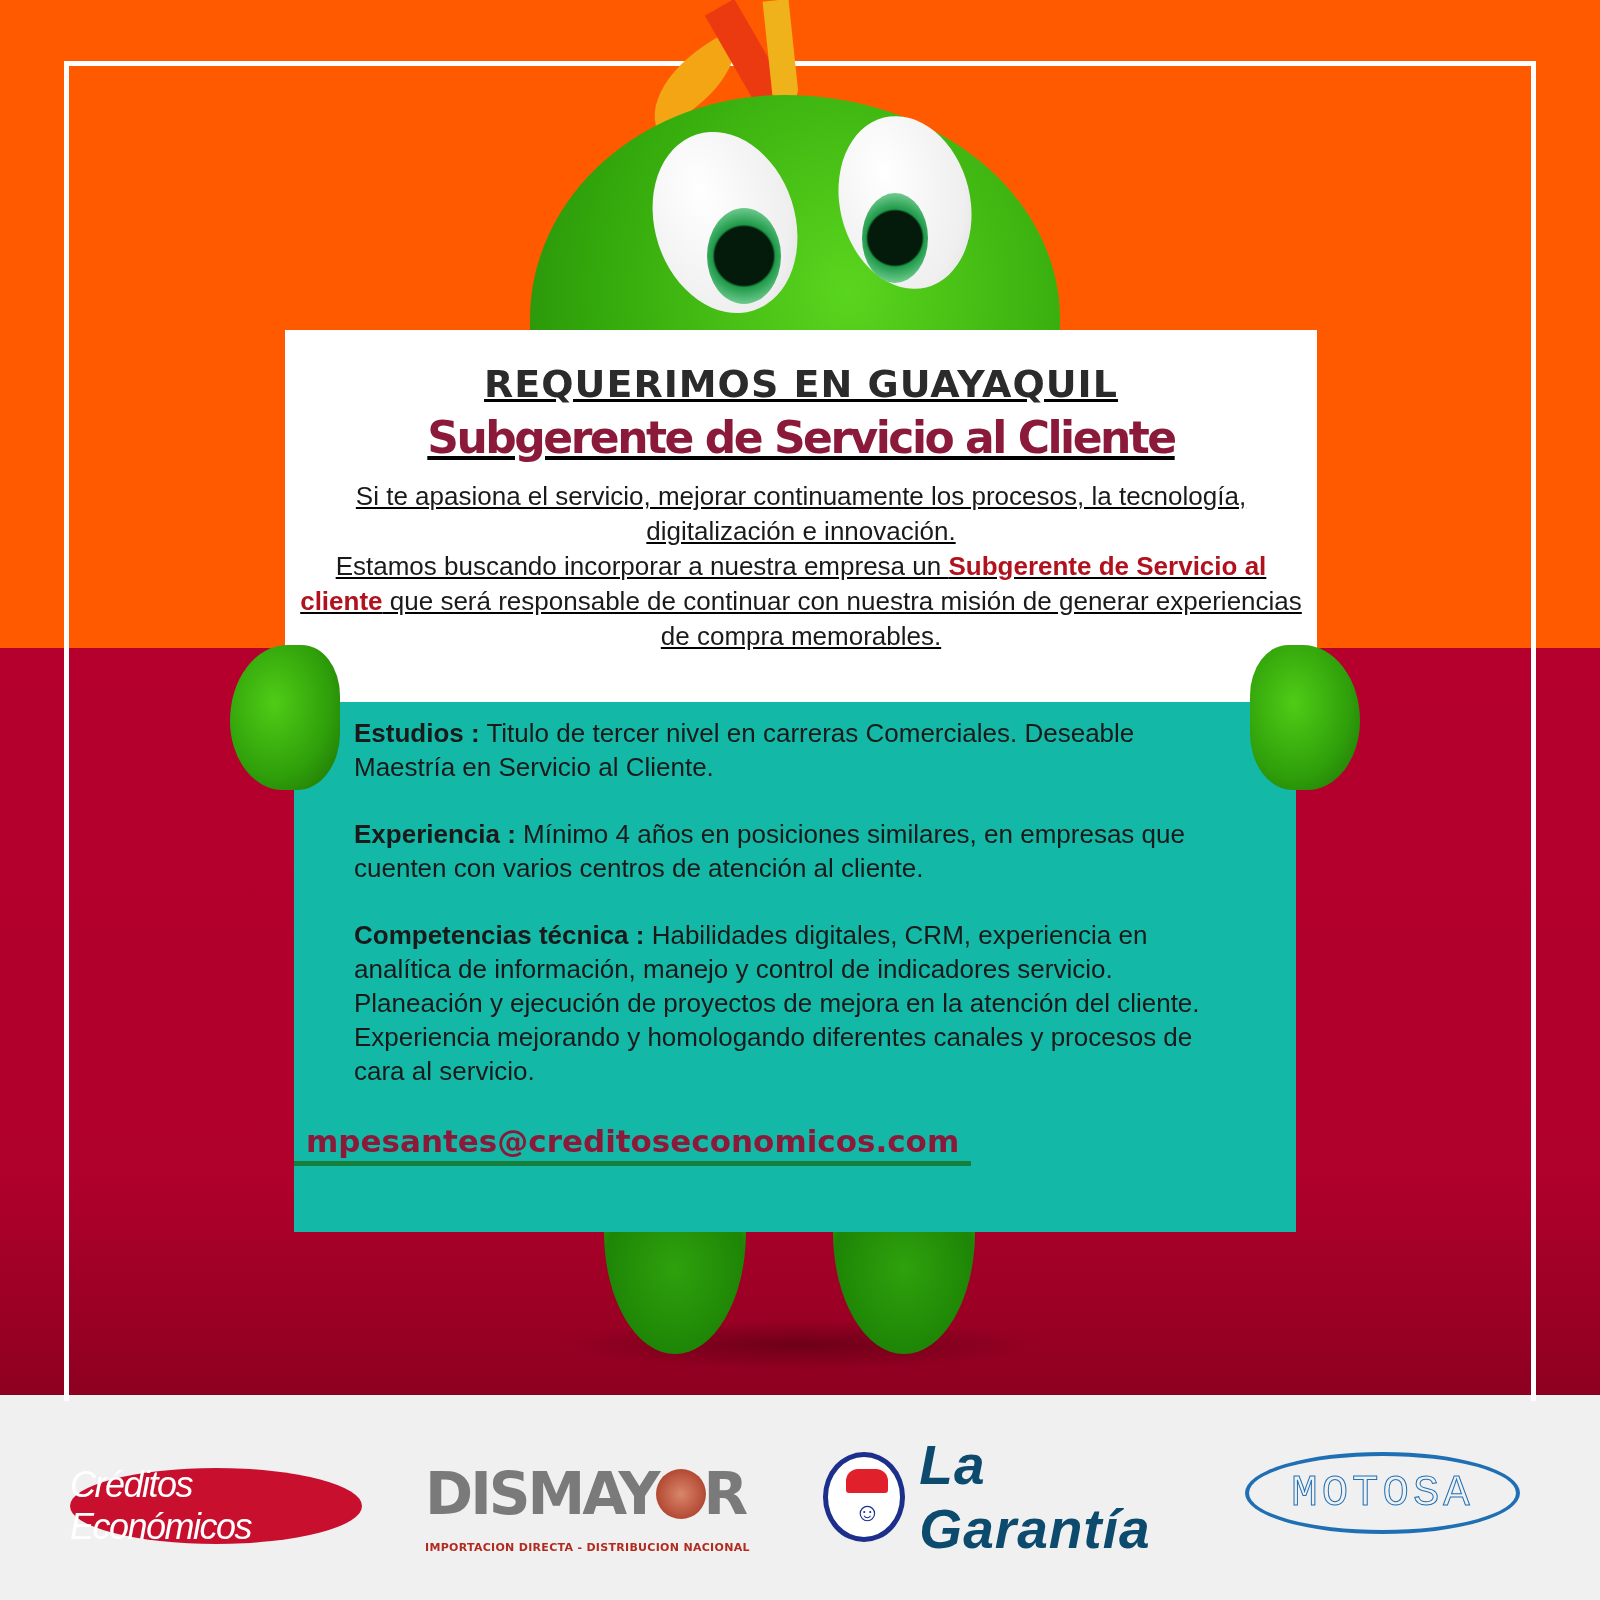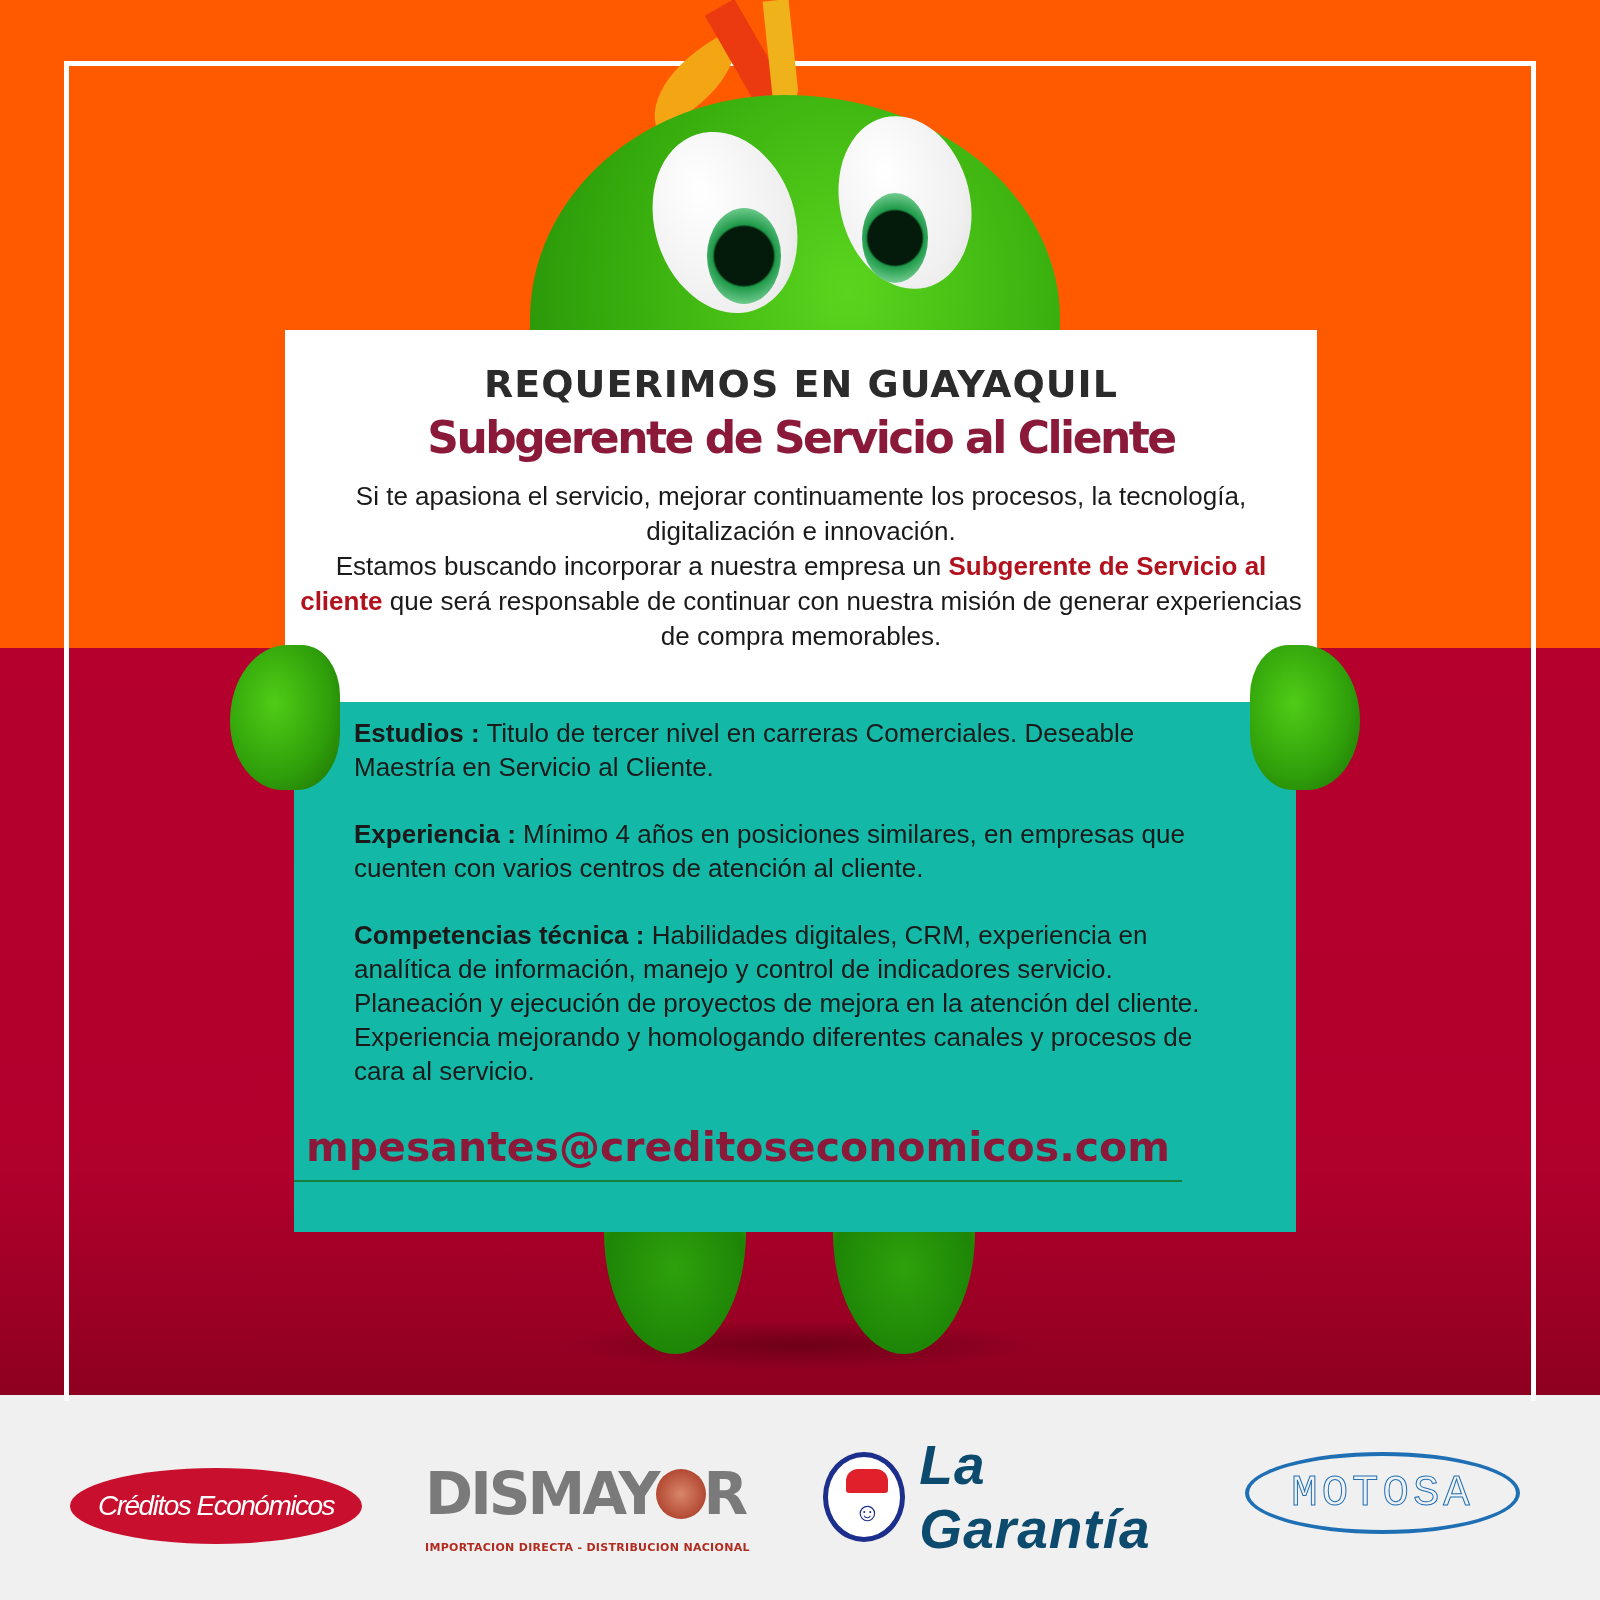--- a/index.html
+++ b/index.html
@@ -41,40 +41,40 @@
   .leg { position:absolute; width:142px; height:122px;
     background:radial-gradient(ellipse at 50% 30%,#2ea10c 0%,#1e8506 70%,#3bb713 100%);
     border-radius:0 0 50% 50% / 0 0 100% 100%; }
   .leg-l { left:604px; top:1232px; }
   .leg-r { left:833px; top:1232px; }
   .shadow { position:absolute; left:560px; top:1320px; width:480px; height:50px;
     background:radial-gradient(ellipse,rgba(60,0,10,.45),rgba(60,0,10,0) 70%); }
 
   
   .panel-top { position:absolute; left:285px; top:330px; width:1032px; height:372px;
-    background:#fff; text-align:center; padding-top:32px; }
+    background:#fff; text-align:center; padding-top:32px;text-decoration:underline; }
   .panel-bottom { position:absolute; left:294px; top:702px; width:1002px; height:530px;
     background:#14b8a6; text-align:left; padding-top:14px; }
 
   .req { font-family:"DejaVu Sans", sans-serif; font-weight:bold; font-size:38px; color:#2b2b2b; letter-spacing:1px; }
   .position { font-family:"DejaVu Sans", sans-serif; font-weight:bold; font-size:44px; color:#8b1a3a;
     letter-spacing:-2.5px; margin-top:6px; }
   .intro { font-size:26px; color:#1a1a1a; line-height:35px; margin:16px 12px 0; }
   .hl { color:#b1121e; font-weight:bold; }
 
   .req-item { font-size:26px; color:#1a1a1a; line-height:34px; margin:0 60px 33px; }
   .req-item b { font-weight:bold; }
   .send { font-family:"DejaVu Sans", sans-serif; font-size:24px; color:#222; margin-top:-10px; letter-spacing:0.5px; }
-  .email { display:inline-block; font-family:"DejaVu Sans", sans-serif; font-weight:bold; font-size:41px; color:#8b1a3a;
-    border-bottom:2px solid #15803d; padding:0 12px 9px; margin-top:2px; }
+  .email { display:inline-block; font-family:"DejaVu Sans", sans-serif; font-weight:bold; font-size:31px; color:#8b1a3a;
+    border-bottom:5px solid #15803d; padding:0 12px 2px; margin-top:2px; }
 
   
   .logo { position:absolute; }
   .logo-ce { left:70px; top:1468px; width:292px; height:76px; background:#c8102e; border-radius:50%;
-    color:#fff; font-style:italic; font-size:28px; letter-spacing:-1.5px; display:flex; align-items:center; justify-content:center; }
+    color:#fff; font-style:italic; font-size:36px; letter-spacing:-1.5px; display:flex; align-items:center; justify-content:center; }
   .logo-dis { left:425px; top:1465px; width:340px; height:80px; }
   .dis-word { font-family:"DejaVu Sans", sans-serif; font-weight:bold; font-size:58px; color:#7a7a7a; letter-spacing:-3px; line-height:58px; }
   .dis-globe { display:inline-block; width:50px; height:50px; border-radius:50%; background:radial-gradient(circle,#d9866a,#a32f1c);
     vertical-align:middle; margin:0 -2px; position:relative; top:-4px; }
   .dis-sub { font-family:"DejaVu Sans", sans-serif; font-weight:bold; font-size:11px; color:#b22b1f; letter-spacing:0.3px; margin-top:18px; }
   .logo-lg { left:823px; top:1452px; width:380px; height:90px; display:flex; align-items:center; }
   .lg-badge { width:90px; height:90px; border-radius:50%; background:#fff; border:5px solid #1c2f8c; position:relative; }
   .lg-cap { position:absolute; left:18px; top:12px; width:42px; height:24px; background:#e0202a; border-radius:12px 12px 3px 3px; }
   .lg-face { position:absolute; left:26px; top:40px; font-size:26px; color:#1c2f8c; }
   .lg-text { font-style:italic; font-weight:bold; font-size:55px; color:#0c4a6e; margin-left:14px; letter-spacing:1px; }

